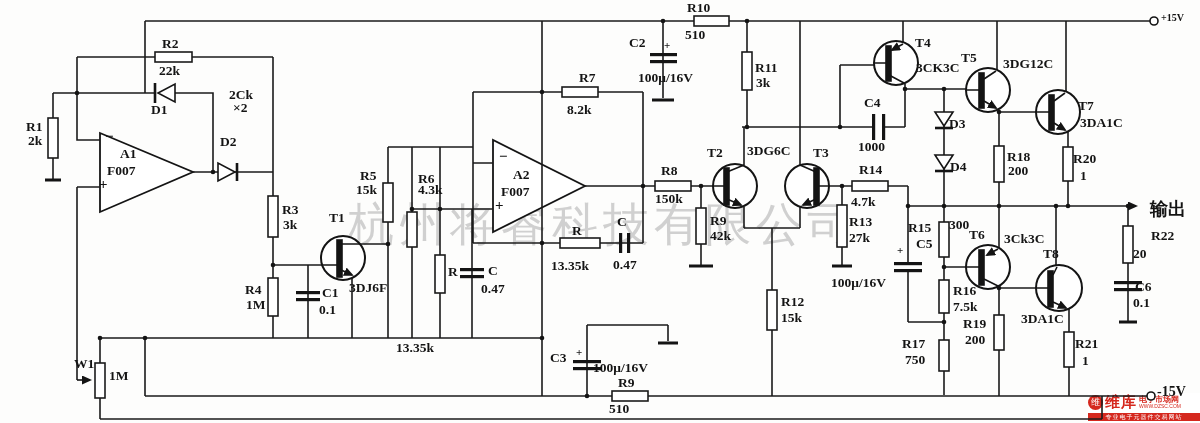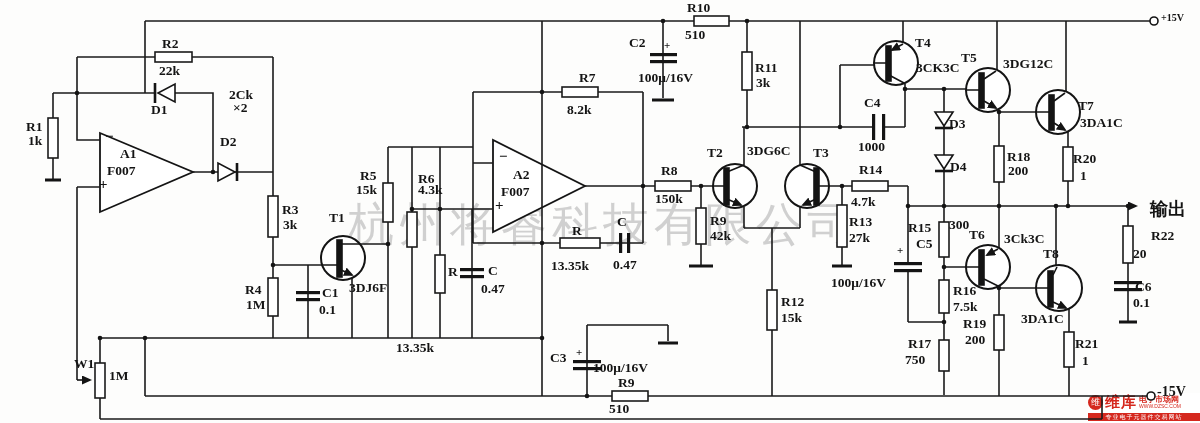--- a/index.html
+++ b/index.html
@@ -234,21 +234,21 @@
     </g>
 
     <g fill="#fff" stroke="#141414" stroke-width="1.6">
       <circle cx="1154" cy="21" r="4"></circle>
       <circle cx="1151" cy="396" r="4"></circle>
     </g>
   </svg>
 
   <div id="labels">
       <span class="lbl" style="left: 26px; top: 120px;">R1</span>
-      <span class="lbl" style="left: 28px; top: 134px;">1k</span>
+      <span class="lbl" style="left: 28px; top: 134px;">2k</span>
       <span class="lbl" style="left: 162px; top: 37px;">R2</span>
       <span class="lbl" style="left: 159px; top: 64px;">22k</span>
       <span class="lbl" style="left: 151px; top: 103px;">D1</span>
       <span class="lbl" style="left: 220px; top: 135px;">D2</span>
       <span class="lbl" style="left: 229px; top: 88px;">2Ck</span>
       <span class="lbl" style="left: 233px; top: 101px;">×2</span>
       <span class="lbl" style="left: 105px; top: 129px; font-size: 15px;">−</span>
       <span class="lbl" style="left: 120px; top: 147px;">A1</span>
       <span class="lbl" style="left: 107px; top: 164px;">F007</span>
       <span class="lbl" style="left: 99px; top: 177px; font-size: 15px;">+</span>
@@ -323,21 +323,21 @@
       <span class="lbl" style="left: 949px; top: 218px;">300</span>
       <span class="lbl" style="left: 916px; top: 237px;">C5</span>
       <span class="lbl" style="left: 897px; top: 245px; font-size: 11px;">+</span>
       <span class="lbl" style="left: 831px; top: 276px;">100μ/16V</span>
       <span class="lbl" style="left: 969px; top: 228px;">T6</span>
       <span class="lbl" style="left: 1004px; top: 232px;">3Ck3C</span>
       <span class="lbl" style="left: 953px; top: 284px;">R16</span>
       <span class="lbl" style="left: 953px; top: 300px;">7.5k</span>
       <span class="lbl" style="left: 1043px; top: 247px;">T8</span>
       <span class="lbl" style="left: 1021px; top: 312px;">3DA1C</span>
-      <span class="lbl" style="left: 902px; top: 337px; margin-left: 6px;">R17</span>
+      <span class="lbl" style="left: 902px; top: 337px;">R17</span>
       <span class="lbl" style="left: 905px; top: 353px;">750</span>
       <span class="lbl" style="left: 963px; top: 317px;">R19</span>
       <span class="lbl" style="left: 965px; top: 333px;">200</span>
       <span class="lbl" style="left: 1075px; top: 337px;">R21</span>
       <span class="lbl" style="left: 1082px; top: 354px;">1</span>
       <span class="lbl" style="left: 1133px; top: 229px; padding-left: 18px;">R22</span>
       <span class="lbl" style="left: 1133px; top: 247px;">20</span>
       <span class="lbl" style="left: 1135px; top: 280px;">C6</span>
       <span class="lbl" style="left: 1133px; top: 296px;">0.1</span>
       <span class="lbl" style="left: 1161px; top: 13px; font-size: 10px; text-align: right;">+15V</span>

